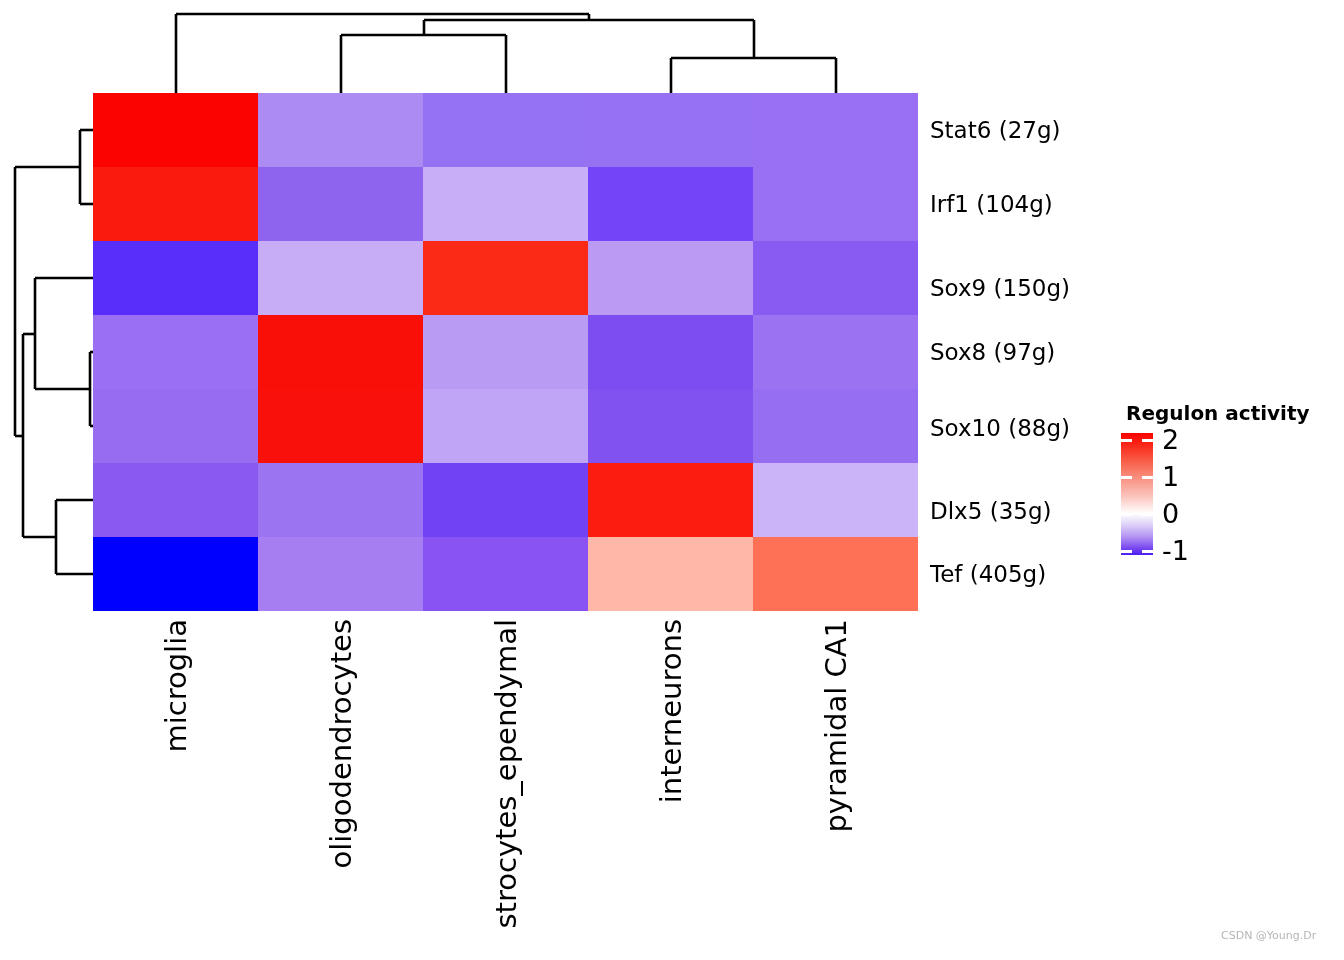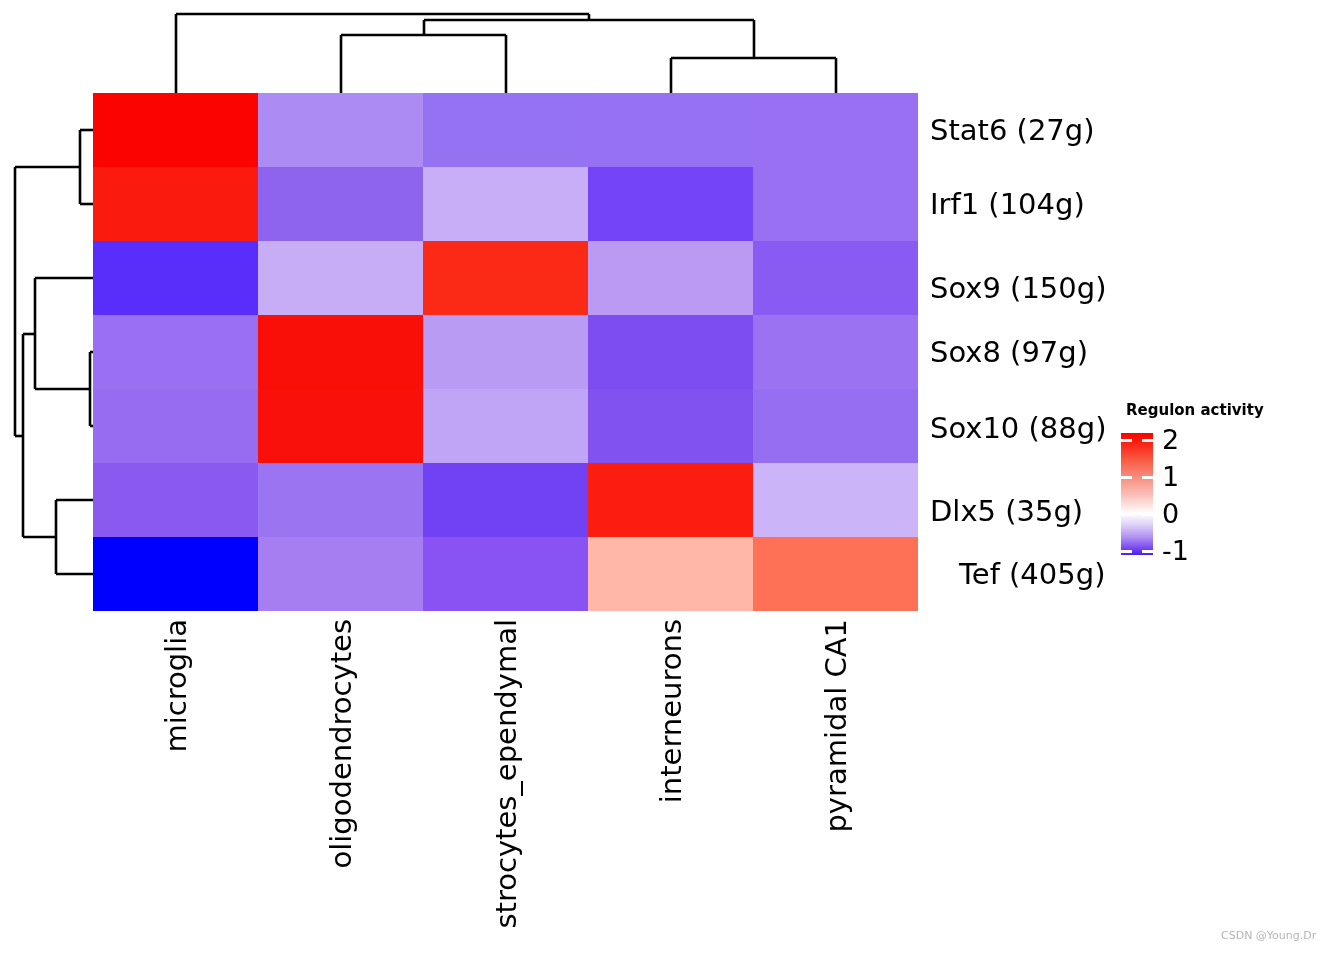--- a/index.html
+++ b/index.html
@@ -4,30 +4,30 @@
 <style>
   html,body{margin:0;padding:0;background:#fff;}
   .canvas{
     position:relative;width:1344px;height:960px;background:#ffffff;
     overflow:hidden;font-family:"DejaVu Sans","Liberation Sans",sans-serif;color:#000;
   }
   svg.dendro{position:absolute;left:0;top:0;}
   .cell{position:absolute;}
   .row-label{
     position:absolute;left:930px;height:40px;line-height:40px;
-    font-size:29px;white-space:nowrap;
+    font-size:23px;white-space:nowrap;
   }
   .col-label{
     position:absolute;top:619px;width:34px;line-height:34px;
     writing-mode:vertical-rl;transform:rotate(180deg);
     font-size:29px;white-space:nowrap;
   }
   .legend-title{
     position:absolute;left:1126px;top:401px;
-    font-size:15px;font-weight:bold;white-space:nowrap;
+    font-size:20px;font-weight:bold;white-space:nowrap;
   }
   .legend-bar{position:absolute;left:1121px;top:433px;width:32px;height:122px;}
   .legend-dash{position:absolute;height:3px;background:#ffffff;}
   .legend-tick-label{
     position:absolute;left:1162px;height:34px;line-height:34px;font-size:27px;
   }
   .watermark{
     position:absolute;left:1221px;top:929px;font-size:11px;color:#b5b5b5;
   }
 </style>
@@ -105,21 +105,21 @@
       <div class="cell" style="left: 588px; top: 537px; width: 165px; height: 74px; background: rgb(255, 183, 168);"></div>
       <div class="cell" style="left: 753px; top: 537px; width: 165px; height: 74px; background: rgb(255, 113, 86);"></div>
     </div>
   <div id="row-labels">
       <div class="row-label" style="top: 110px;">Stat6 (27g)</div>
       <div class="row-label" style="top: 184px;">Irf1 (104g)</div>
       <div class="row-label" style="top: 268px;">Sox9 (150g)</div>
       <div class="row-label" style="top: 332px;">Sox8 (97g)</div>
       <div class="row-label" style="top: 408px;">Sox10 (88g)</div>
       <div class="row-label" style="top: 491px;">Dlx5 (35g)</div>
-      <div class="row-label" style="top: 554px; margin-left: 29px;">Tef (405g)</div>
+      <div class="row-label" style="top: 554px;">Tef (405g)</div>
     </div>
   <div id="col-labels">
       <div class="col-label" style="left: 158.5px;">microglia</div>
       <div class="col-label" style="left: 323.5px;">oligodendrocytes</div>
       <div class="col-label" style="left: 488.5px;">strocytes_ependymal</div>
       <div class="col-label" style="left: 653.5px;">interneurons</div>
       <div class="col-label" style="left: 818.5px;">pyramidal CA1</div>
     </div>
 
   <div class="legend-title">Regulon activity</div>

